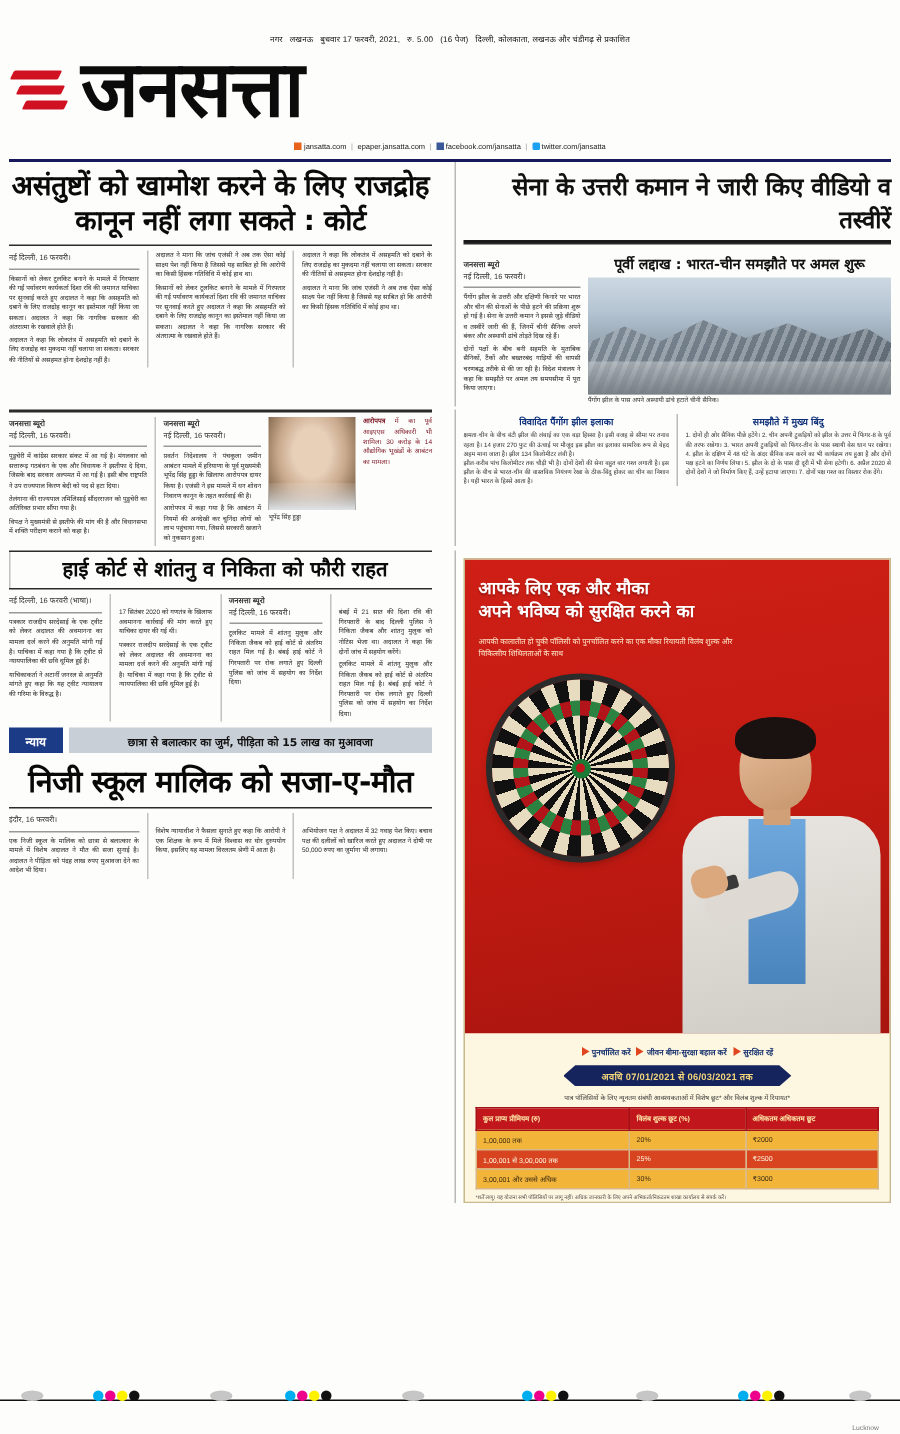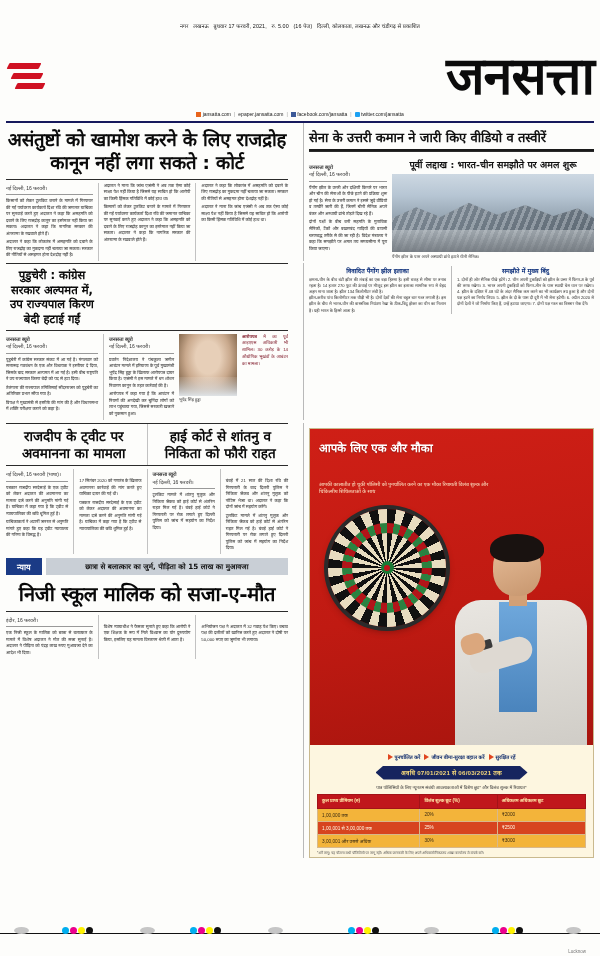--- a/index.html
+++ b/index.html
@@ -21,22 +21,22 @@
   .dateline-row {
     text-align: center;
     font-size: 5.4px;
     letter-spacing: .1px;
     color: #111;
     white-space: nowrap;
     padding-bottom: 2px;
   }
   .dateline-row span { margin: 0 1.5px; }
   .logo-wrap {
-    display: flex; align-items: center; justify-content: space-between;
-    gap: 6px; height: 58px; margin-top: 17px;
+    display: flex; align-items: center; justify-content: flex-start;
+    gap: 6px; height: 58px; margin-top: 1px;
   }
   .logo-mark { width: 42px; height: 42px; position: relative; flex: none; }
   .logo-mark i {
     position: absolute; display: block; background: #cf1122;
     border-radius: 1px;
   }
   .logo-mark i:nth-child(1){ left:2px;  top:6px;  width:32px; height:6px; transform: skewX(-26deg); }
   .logo-mark i:nth-child(2){ left:6px;  top:16px; width:30px; height:6px; transform: skewX(-26deg); }
   .logo-mark i:nth-child(3){ left:10px; top:26px; width:28px; height:6px; transform: skewX(-26deg); }
   .logo-mark i:nth-child(4){ left:2px;  top:4px;  width:7px;  height:34px; transform: skewX(-14deg); background:#cf1122;}
@@ -65,22 +65,22 @@
   
   .hl-lead {
     font-family: "DejaVu Sans", sans-serif;
     font-weight: 700; color: #0a0a0a;
     font-size: 18.5px; line-height: 1.26;
     text-align: center; letter-spacing: -.2px;
     padding: 5px 0 4px;
   }
   .kicker {
     font-family: "DejaVu Sans", sans-serif;
-    font-size: 13px; font-weight: 600; color: #111;
-    text-align: left; padding: 5px 0 3px; letter-spacing: -.1px;
+    font-size: 16px; font-weight: 600; color: #111;
+    text-align: right; padding: 5px 0 3px; letter-spacing: -.1px;
   }
   .hl-main {
     font-family: "DejaVu Sans", sans-serif;
     font-weight: 700; color: #080808;
     font-size: 25px; line-height: 1.22;
     text-align: center; letter-spacing: -.4px;
     padding-bottom: 4px;
   }
   .rule-thin  { border-top: .7px solid #2b2b2b; }
   .rule-dbl   { border-top: 2px solid #1a1a1a; }
@@ -401,23 +401,20 @@
         </div>
       </div>
     </div>
   </div>
 
   <div class="cols" style="margin-top:2px;">
 
     <div class="col-left">
       <div class="rule-thin"></div>
       <div class="colset">
-        <div style="flex:0 0 92px;">
-          <div class="hl-mid sm">पुडुचेरी : कांग्रेस सरकार अल्पमत में, उप राज्यपाल किरण बेदी हटाई गईं</div>
-        </div>
       </div>
       <div class="rule-thin"></div>
 
       <div class="colset" style="padding-top:3px;">
         <div style="flex:0 0 92px;">
           <div class="byline">
             <span>जनसत्ता ब्यूरो</span><br>
             <span class="b2">नई दिल्ली, 16 फरवरी।</span>
           </div>
           <div class="byline-rule"></div>
@@ -465,23 +462,20 @@
       </div>
     </div>
   </div>
 
   <div class="cols" style="margin-top:3px;">
 
     <div class="col-left">
       <div class="rule-thin"></div>
 
       <div class="colset">
-        <div>
-          <div class="hl-mid">राजदीप के ट्वीट पर अवमानना का मामला</div>
-        </div>
         <div class="vline">
           <div class="hl-mid">हाई कोर्ट से शांतनु व निकिता को फौरी राहत</div>
         </div>
       </div>
       <div class="rule-thin"></div>
 
       <div class="colset" style="padding-top:3px;">
         <div>
           <div class="byline">
             <span class="b2">नई दिल्ली, 16 फरवरी (भाषा)।</span>
@@ -546,20 +540,21 @@
         </div>
       </div>
     </div>
 
     <div class="col-right">
       <div class="lic-ad">
 
         <div class="lic-top">
           <div class="lic-head">
             <div>आपके लिए एक और मौका</div>
+            <div>अपने भविष्य को सुरक्षित करने का</div>
           </div>
           <div class="lic-sub">आपकी कालातीत हो चुकी पॉलिसी को पुनर्चालित करने का एक मौका रियायती विलंब शुल्क और चिकित्सीय शिथिलताओं के साथ</div>
 
           <div class="dartboard"></div>
           <div class="bull">
               <i></i>
             </div>
 
           <div class="lic-person">
             <span class="body"></span>

